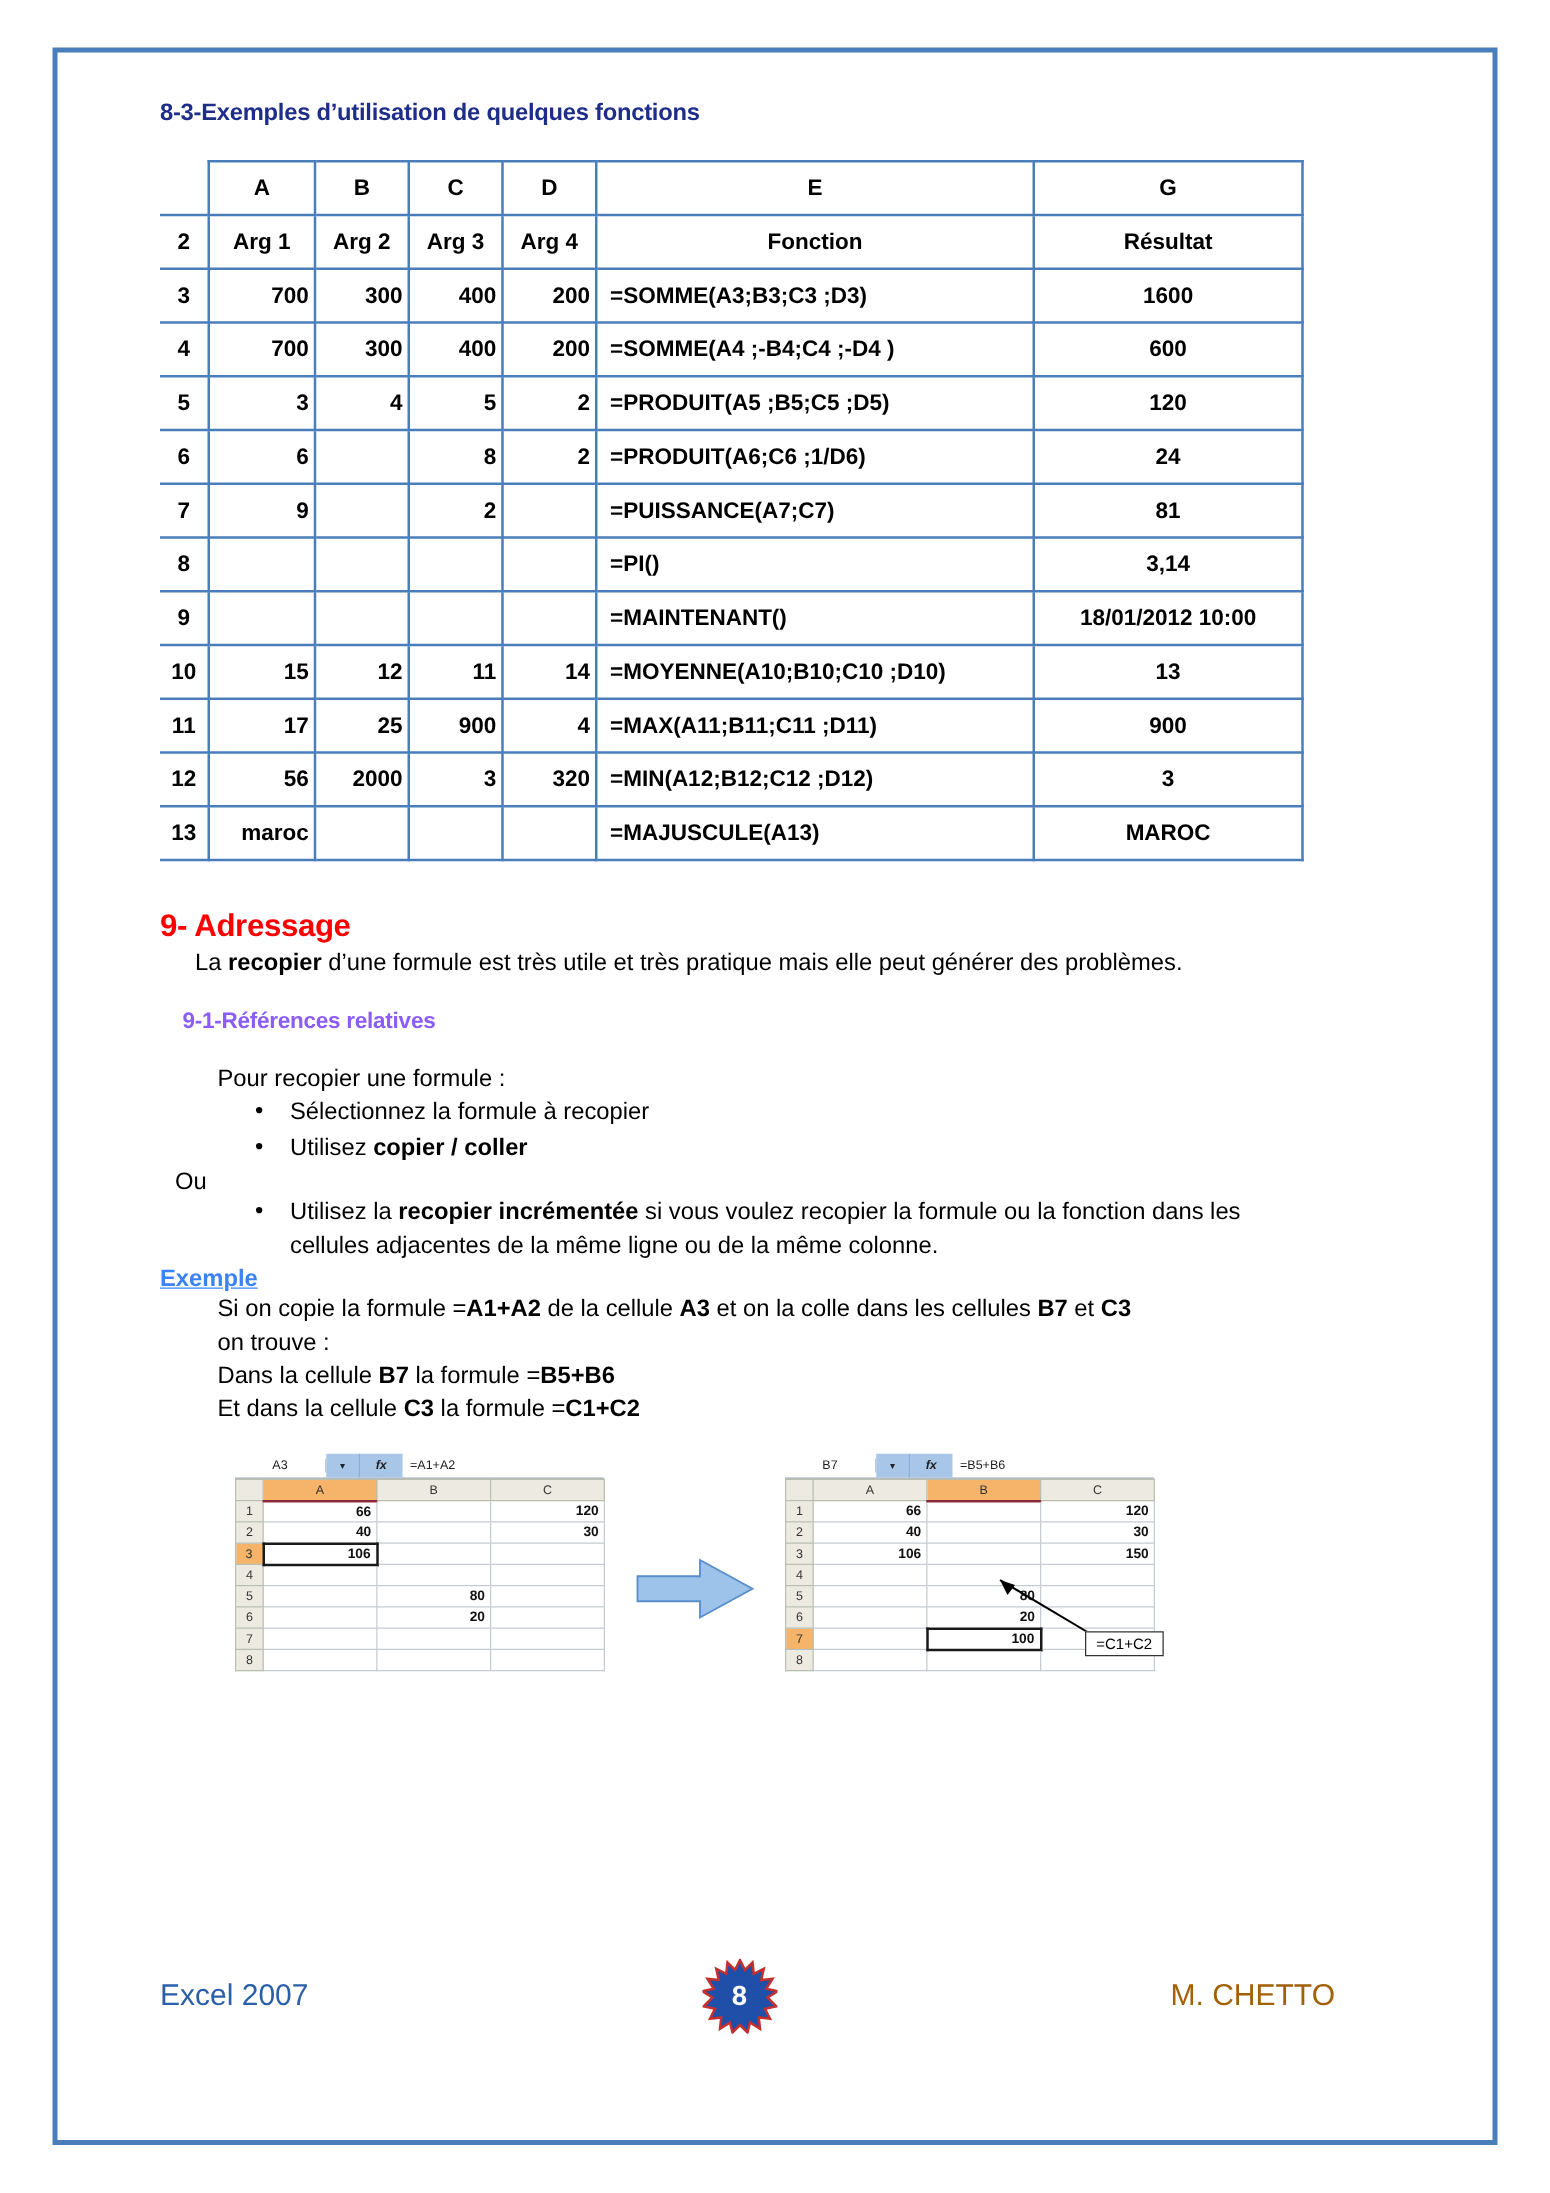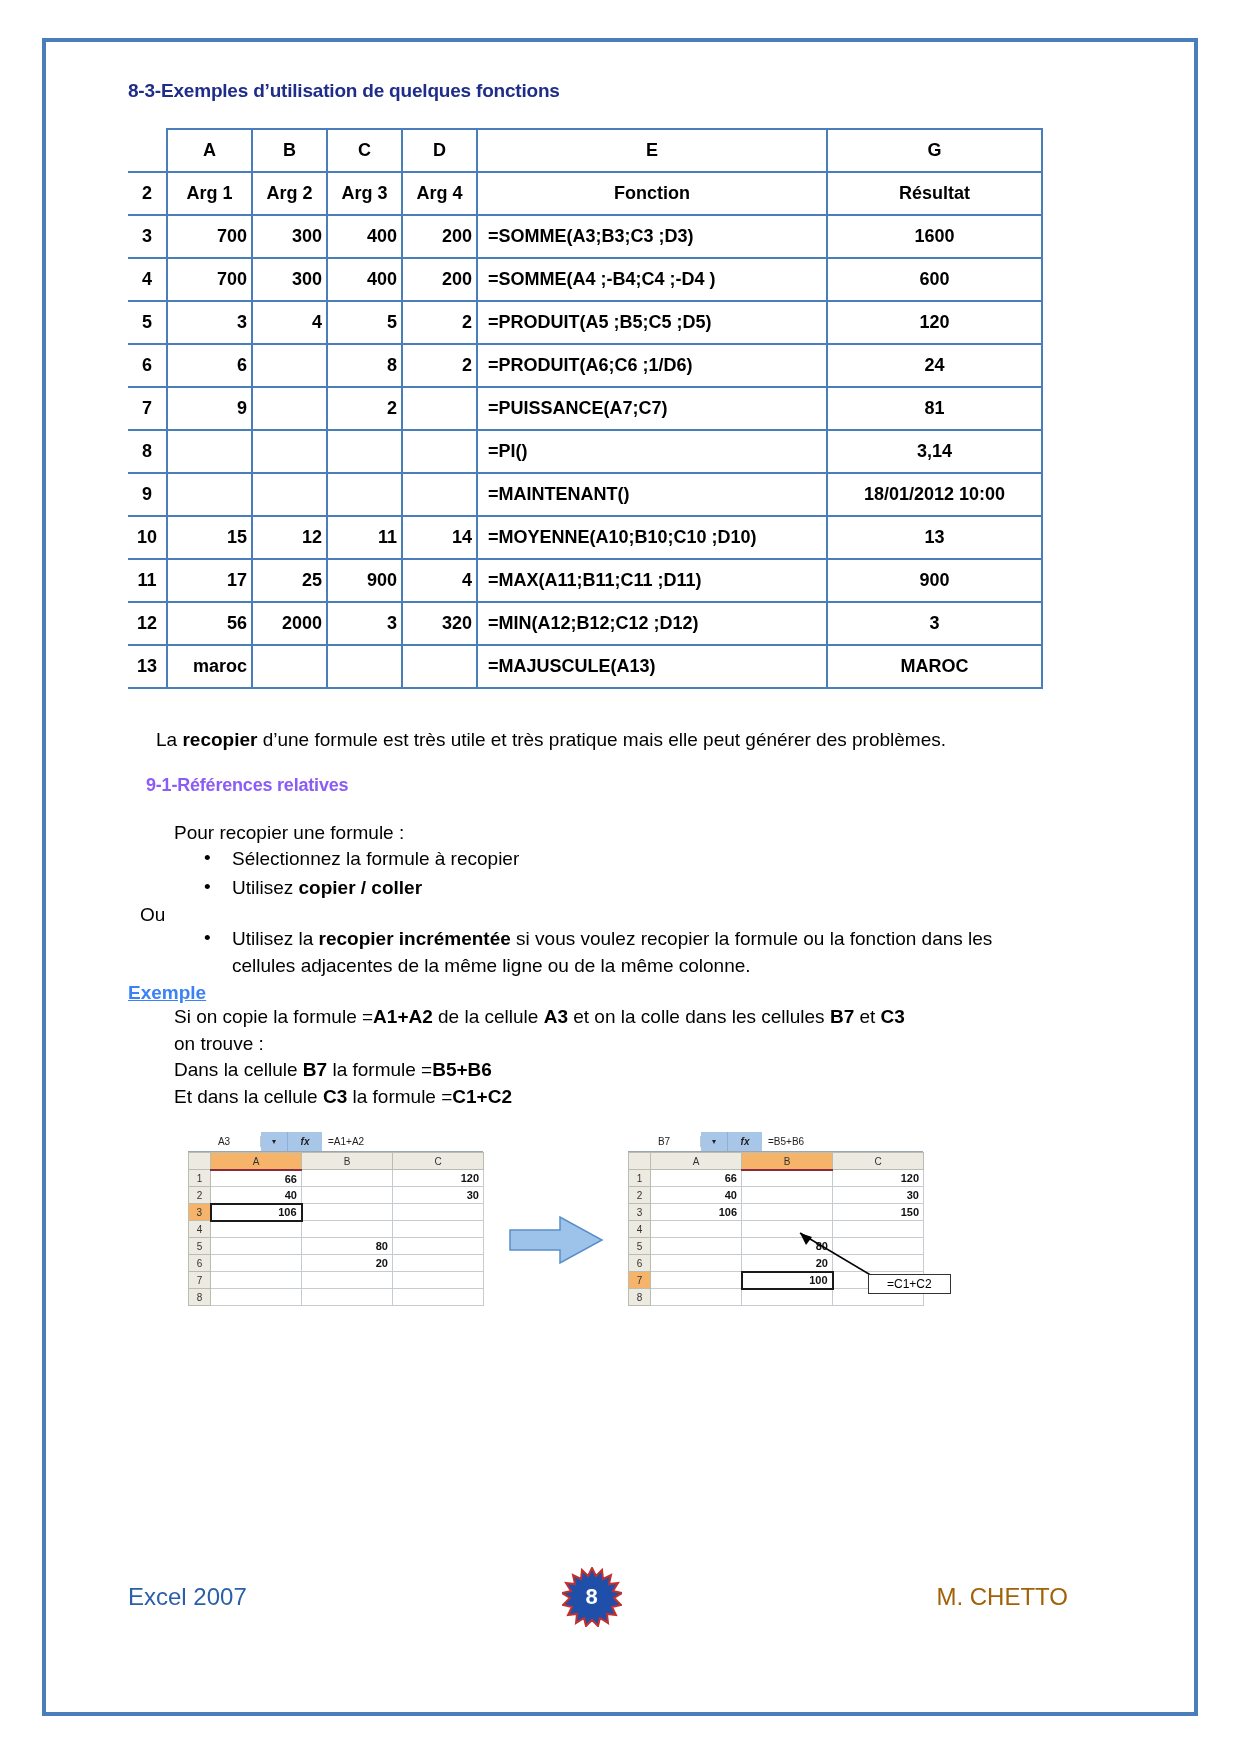--- a/index.html
+++ b/index.html
@@ -252,21 +252,21 @@
     height: 52px;
   }
   
   .callout {
     position: absolute;
     left: 740px;
     top: 142px;
     border: 1px solid #333;
     background: #fff;
     font-size: 12px;
-    padding: 2px 18px;
+    padding: 2px 8px;
     font-family: "Liberation Sans", sans-serif;
     white-space: nowrap;
   }
   .callout-line {
     position: absolute;
     left: 660px;
     top: 95px;
     width: 100px;
     height: 60px;
   }
@@ -433,20 +433,21 @@
         <td class="num"></td>
         <td class="num"></td>
         <td class="num"></td>
         <td class="fn">=MAJUSCULE(A13)</td>
         <td>MAROC</td>
       </tr>
     </tbody>
   </table>
 
   <div style="height:38px"></div>
+  <div class="h-red">9- Adressage</div>
   <p class="para indent"><span>La </span><b>recopier</b><span> d’une formule est très utile et très pratique mais elle peut générer des problèmes.</span></p>
 
   <div style="height:22px"></div>
   <div class="h-blue-sm" style="margin-left:18px">9-1-Références relatives</div>
 
   <div style="height:26px"></div>
   <div class="list-intro">Pour recopier une formule :</div>
 
   <ul class="bul">
     <li><span>Sélectionnez la formule à recopier</span></li>

